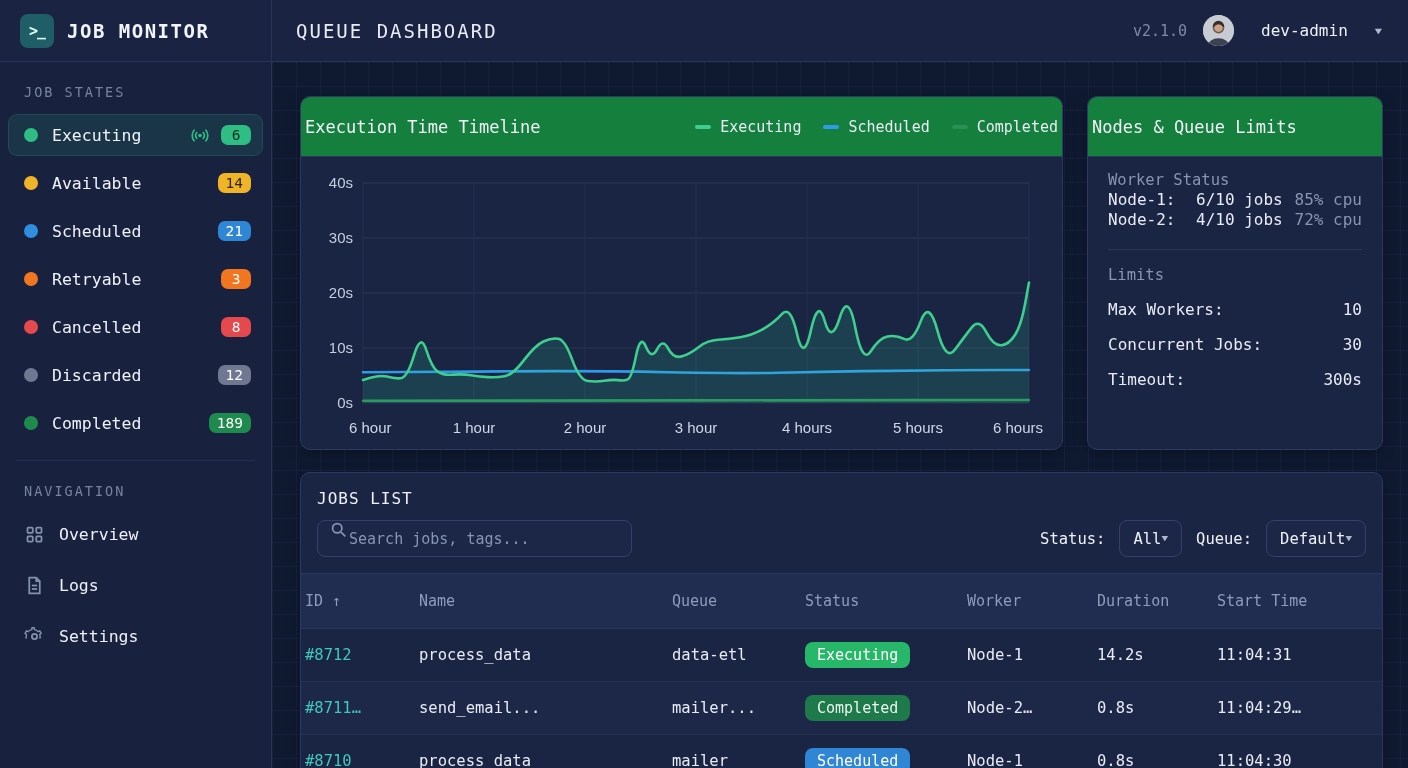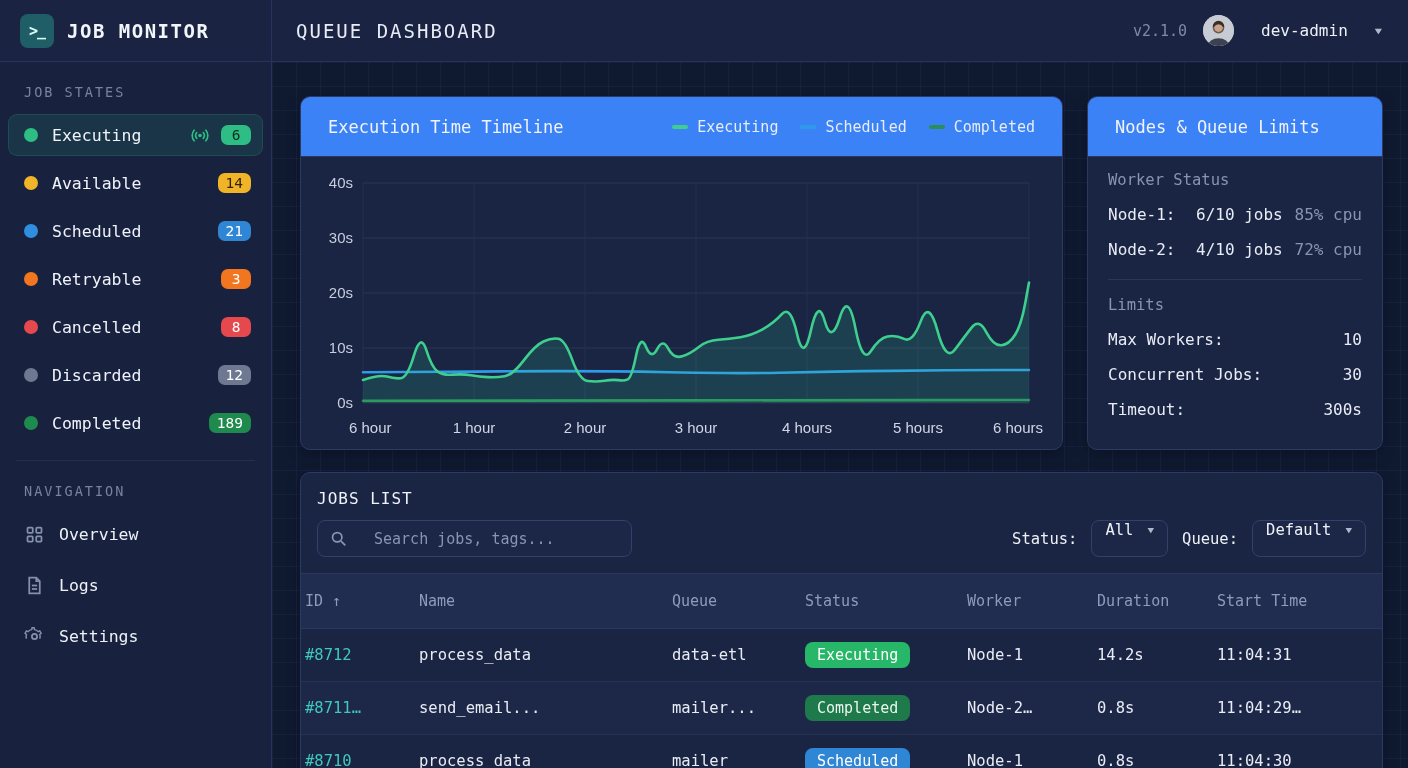--- a/index.html
+++ b/index.html
@@ -40,49 +40,49 @@
 
   
   .main { grid-column:2; grid-row:2; position:relative; padding:34px 25px 0 28px;
     background-color:#0f1930;
     background-image:linear-gradient(rgba(96,130,210,0.08) 1px, transparent 1px),
                      linear-gradient(90deg, rgba(96,130,210,0.08) 1px, transparent 1px);
     background-size:24px 24px; overflow:hidden; }
   .top-row { display:flex; gap:24px; }
   .card { background:#1a2443; border:1px solid #2c3a63; border-radius:10px; box-shadow:0 4px 14px rgba(0,0,0,0.25); overflow:hidden; }
   .chart-card { width:763px; height:354px; display:flex; flex-direction:column; }
-  .card-head { background:#3b82f6; border-bottom:1px solid #2a3760; display:flex; align-items:center; padding:0 27px; min-height:60px; }
+  .card-head { background:#15803d; border-bottom:1px solid #2a3760; display:flex; align-items:center; padding:0 4px; min-height:60px; }
   .card-title { font-size:17px; color:#f0f3f9; }
   .legend { margin-left:auto; display:flex; gap:22px; }
   .legend-item { display:flex; align-items:center; gap:9px; font-size:15px; color:#e8ecf5; cursor:pointer; }
   .legend-dash { width:16px; height:4px; border-radius:2px; }
   .chart-body { flex:1; padding:6px 10px 0 4px; }
 
   .nodes-card { width:296px; height:354px; }
   .nodes-body { padding:14px 20px; font-size:15.5px; }
   .muted { color:#8794b2; }
-  .node-row { display:flex; align-items:center; margin-top:16px; font-size:16px; }
+  .node-row { display:flex; align-items:center; margin-top:1px; font-size:16px; }
   .node-name { width:88px; }
   .node-jobs { }
   .node-cpu { margin-left:auto; color:#8794b2; }
   .nodes-divider { border-top:1px solid #2a3558; margin:20px 0 16px 0; }
   .limit-row { display:flex; margin-top:16px; font-size:16px; }
   .limit-value { margin-left:auto; }
 
   
   .jobs-card { margin-top:22px; width:1083px; height:380px; }
   .jobs-head { padding:16px 16px 0 16px; }
   .jobs-title { font-size:16px; letter-spacing:1px; color:#f0f3f9; }
   .jobs-controls { display:flex; align-items:center; margin-top:12px; padding-bottom:16px; }
-  .search-box { display:flex; align-items:center; gap:27px; width:315px; height:37px; border:1px solid #34406b; border-radius:8px; padding:0 12px; background:#1c2747; color:#8794b2; }
+  .search-box { display:flex; gap:2px; width:315px; height:37px; border:1px solid #34406b; border-radius:8px; padding:0 12px; background:#1c2747; color:#8794b2; }
   .search-box input { background:transparent; border:none; outline:none; color:#cdd5e6; font-family:inherit; font-size:15px; width:100%; }
   .search-box input::placeholder { color:#8794b2; }
   .filters { margin-left:auto; display:flex; align-items:center; gap:14px; }
   .filter-label { font-size:15.5px; color:#eef1f7; }
-  .select { display:flex; gap:14px; height:37px; padding:0 13px; border:1px solid #34406b; border-radius:8px; background:#1c2747; font-size:15.5px; color:#eef1f7; cursor:pointer; }
+  .select { display:flex; align-items:center; height:37px; padding:0 13px; border:1px solid #34406b; border-radius:8px; background:#1c2747; font-size:15.5px; color:#eef1f7; cursor:pointer; }
   .select .chev { font-size:11px; }
 
   .tbl-head, .tbl-row { display:grid; grid-template-columns:114px 253px 133px 162px 130px 120px 1fr; align-items:center; }
   .tbl-head { background:#202c50; border-top:1px solid #2a3760; border-bottom:1px solid #2a3760; height:56px; color:#8e9cba; font-size:15px; }
   .tbl-head > div { padding-left:4px; cursor:pointer; }
   .tbl-row { height:53px; border-bottom:1px solid #26304f; font-size:15.5px; cursor:pointer; }
   .tbl-row:nth-child(even) { background:#1d2849; }
   .tbl-row > div { padding-left:4px; }
   .cell-id { color:#3fc8bc; }
   .status-pill { display:inline-block; padding:4px 12px; border-radius:8px; font-size:15px; }

